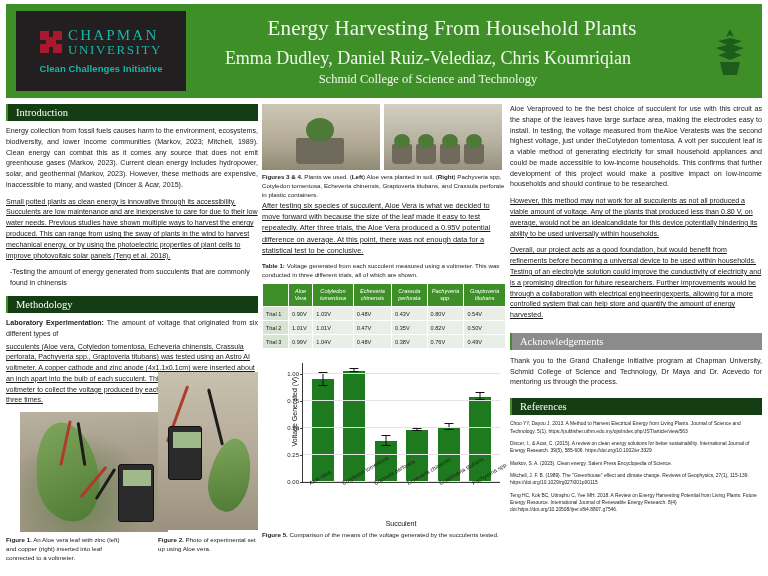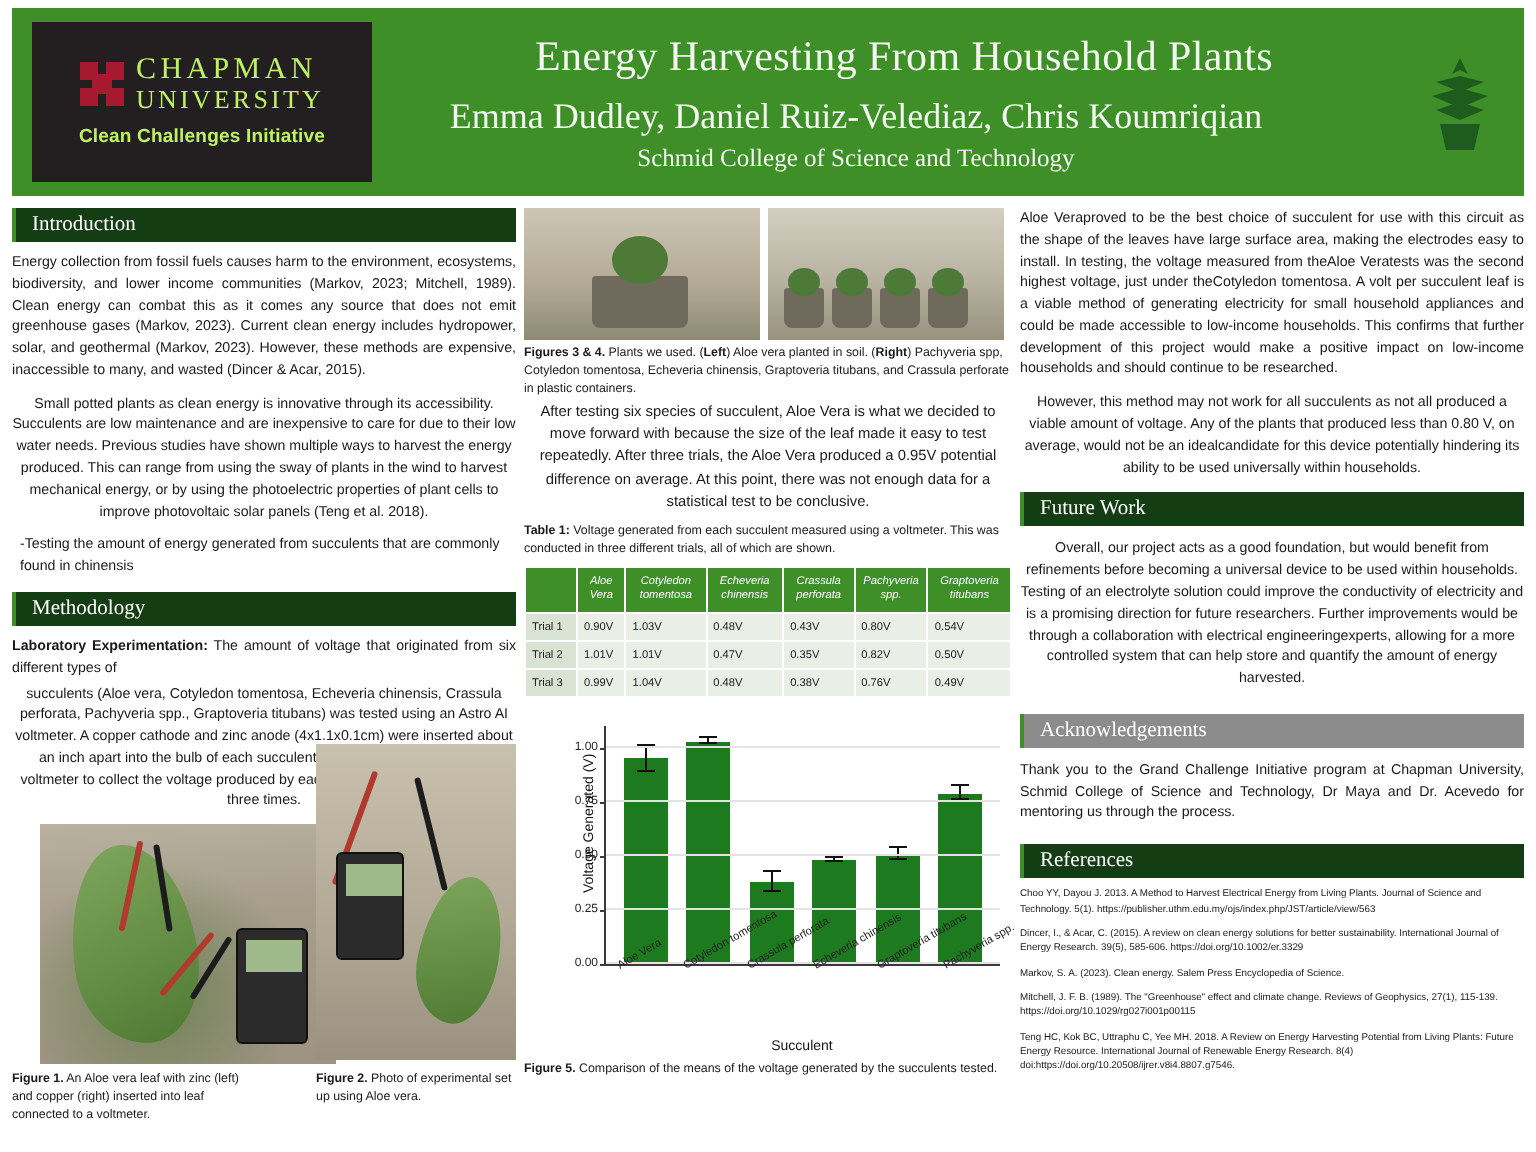--- a/index.html
+++ b/index.html
@@ -14,21 +14,21 @@
   #poster { position:relative; width:768px; height:576px; background:#fff; }
 
   
   .header {
     position:absolute; left:6px; top:4px; width:756px; height:94px;
     background:#3f8f29;
     display:flex; align-items:center;
   }
   .logo-box {
     width:170px; height:80px; margin-left:10px;
-    background:#231f20; color:#bef264;
+    background:#231f20; color:#14b8a6;
     display:flex; flex-direction:column; align-items:center; justify-content:center;
     padding:4px 6px;
   }
   .logo-row { display:flex; align-items:center; gap:6px; }
   .logo-mark { width:22px; height:22px; position:relative; flex:0 0 auto; }
   .logo-mark span {
     position:absolute; background:#a6192e; width:9px; height:9px;
   }
   .logo-mark span:nth-child(1){left:0;top:0;}
   .logo-mark span:nth-child(2){right:0;top:0;}
@@ -63,21 +63,21 @@
     position:relative;
   }
   .section-bar.grey { background:#8c8c8c; }
   .section-bar::after{
     content:""; position:absolute; right:-0px; top:0; width:0; height:0;
   }
 
   .body-text {
     font-size:7.1px; line-height:1.52; text-align:justify; margin:0 0 6px 0;
   }
-  .body-text.left-align { text-align:center; }
+  .body-text.left-align { text-align:left;text-decoration:underline; }
   .subhead { font-size:7.1px; font-weight:bold; margin:4px 0 1px 0; }
   .bullet { font-size:7.1px; line-height:1.45; margin:0 0 4px 0; padding-left:4px; }
   .caption { font-size:6.2px; line-height:1.45; margin:2px 0 0 0; }
   .caption b { font-weight:bold; }
 
   
   .photo { position:relative; overflow:hidden; background:#8a8070; }
   .photo-1 {
     width:148px; height:120px;
     background:
@@ -389,21 +389,20 @@
       <p class="caption"><b>Figure 5.</b><span> Comparison of the means of the voltage generated by the succulents tested.</span></p>
     </div>
 
   </div>
 
   <div class="col col-right">
 
     <p class="body-text">Aloe Veraproved to be the best choice of succulent for use with this circuit as the shape of the leaves have large surface area, making the electrodes easy to install. In testing, the voltage measured from theAloe Veratests was the second highest voltage, just under theCotyledon tomentosa. A volt per succulent leaf is a viable method of generating electricity for small household appliances and could be made accessible to low-income households. This confirms that further development of this project would make a positive impact on low-income households and should continue to be researched.</p>
     <p class="body-text left-align">However, this method may not work for all succulents as not all produced a viable amount of voltage. Any of the plants that produced less than 0.80 V, on average, would not be an idealcandidate for this device potentially hindering its ability to be used universally within households.</p>
 
-    <div class="section-bar" style="margin-top:7px;">Future Work</div>
     <p class="body-text left-align" style="margin-top:6px;">Overall, our project acts as a good foundation, but would benefit from refinements before becoming a universal device to be used within households. Testing of an electrolyte solution could improve the conductivity of electricity and is a promising direction for future researchers. Further improvements would be through a collaboration with electrical engineeringexperts, allowing for a more controlled system that can help store and quantify the amount of energy harvested.</p>
 
     <div class="section-bar grey" style="margin-top:12px;">Acknowledgements</div>
     <p class="body-text" style="margin-top:6px;">Thank you to the Grand Challenge Initiative program at Chapman University, Schmid College of Science and Technology, Dr Maya and Dr. Acevedo for mentoring us through the process.</p>
 
     <div class="section-bar" style="margin-top:10px;">References</div>
     <div id="reflist">
         <p class="ref">Choo YY, Dayou J. 2013. A Method to Harvest Electrical Energy from Living Plants. Journal of Science and Technology. 5(1). https://publisher.uthm.edu.my/ojs/index.php/JST/article/view/563</p>
         <p class="ref">Dincer, I., &amp; Acar, C. (2015). A review on clean energy solutions for better sustainability. International Journal of Energy Research. 39(5), 585-606. https://doi.org/10.1002/er.3329</p>
         <p class="ref">Markov, S. A. (2023). Clean energy. Salem Press Encyclopedia of Science.</p>

